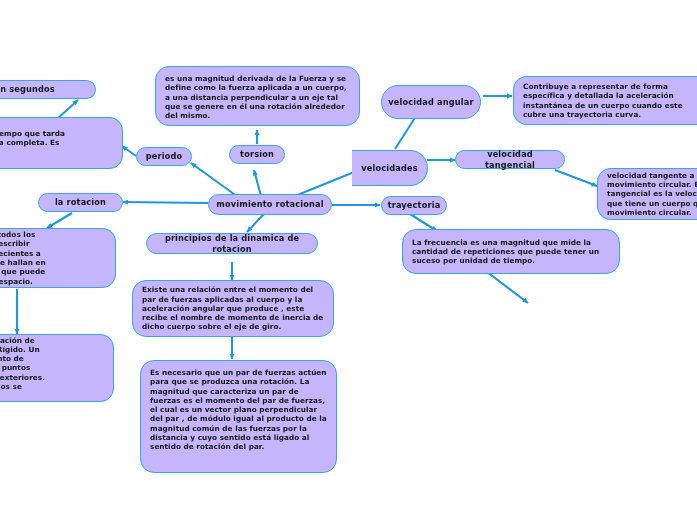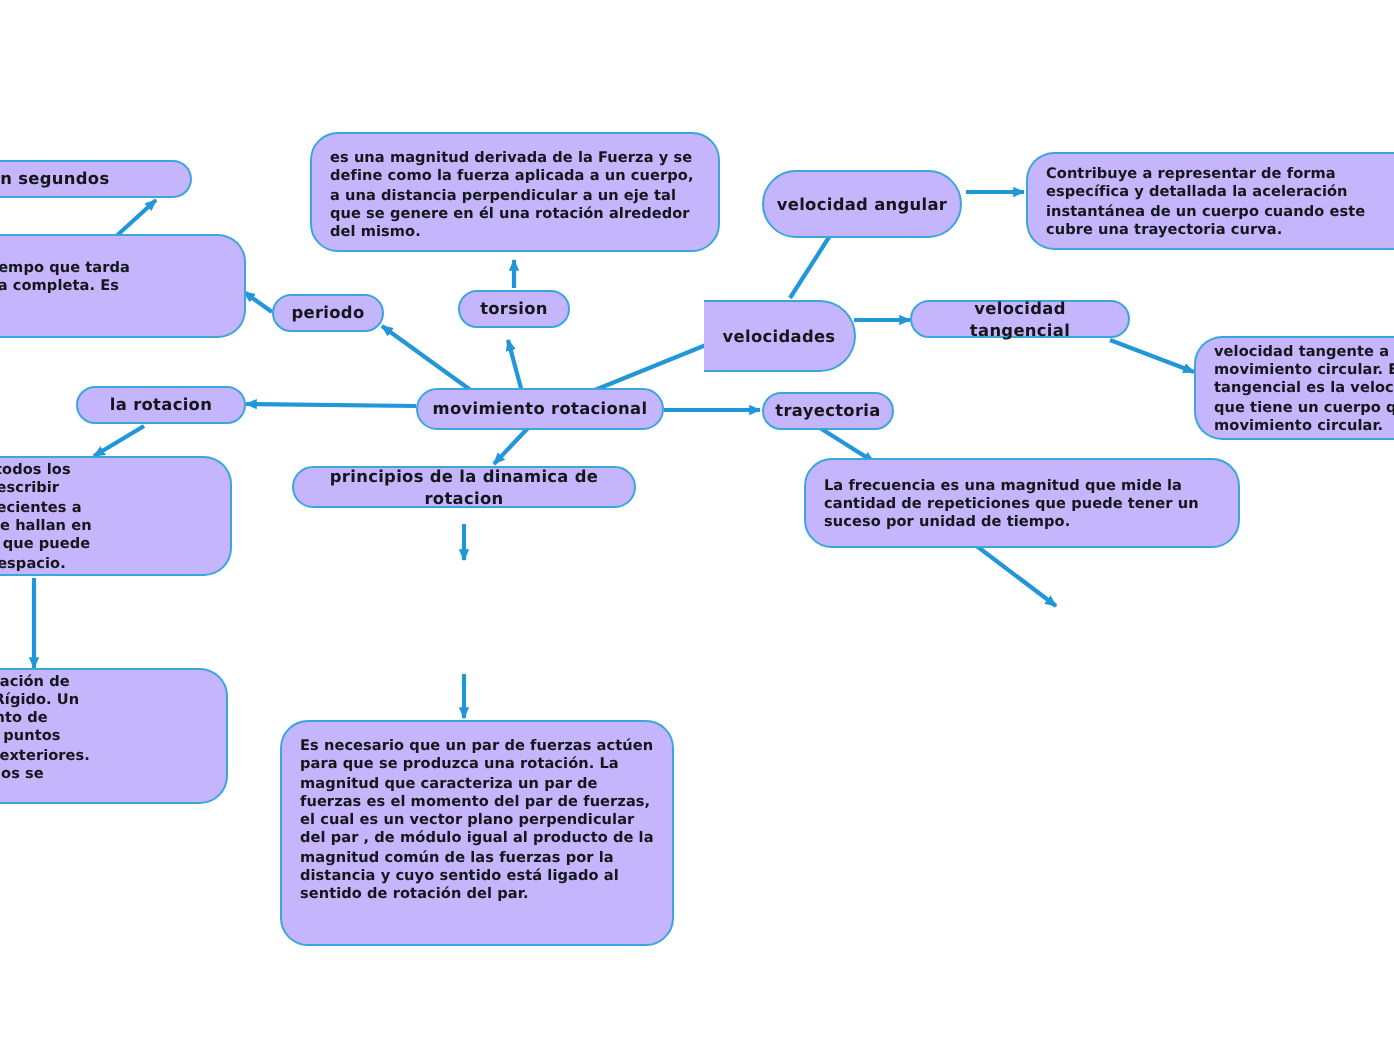--- a/index.html
+++ b/index.html
@@ -208,18 +208,21 @@
 ueve en dos puntos
 interiores o exteriores.
 os puntos fijos se
 e giro.</span>
   </div>
 
   <div class="node pill" style="left:146px; top:233px; width:172px; height:21px;">
     <span class="txt">principios de la dinamica de rotacion</span>
   </div>
 
+  <div class="node para center-v" style="left:132px; top:280px; width:202px; height:57px;">
+    <span class="txt"> Existe una relación entre el momento del par de fuerzas aplicadas al cuerpo y la aceleración angular que produce , este recibe el nombre de momento de inercia de dicho cuerpo sobre el eje de giro.</span>
+  </div>
 
   <div class="node para" style="left:140px; top:360px; width:197px; height:113px;">
     <span class="txt">Es necesario que un par de fuerzas actúen para que se produzca una rotación. La magnitud que caracteriza un par de fuerzas es el momento del par de fuerzas, el cual es un vector plano perpendicular del par , de módulo igual al producto de la magnitud común de las fuerzas por la distancia y cuyo sentido está ligado al sentido de rotación del par.</span>
   </div>
 
 </div>
 
 </body></html>

